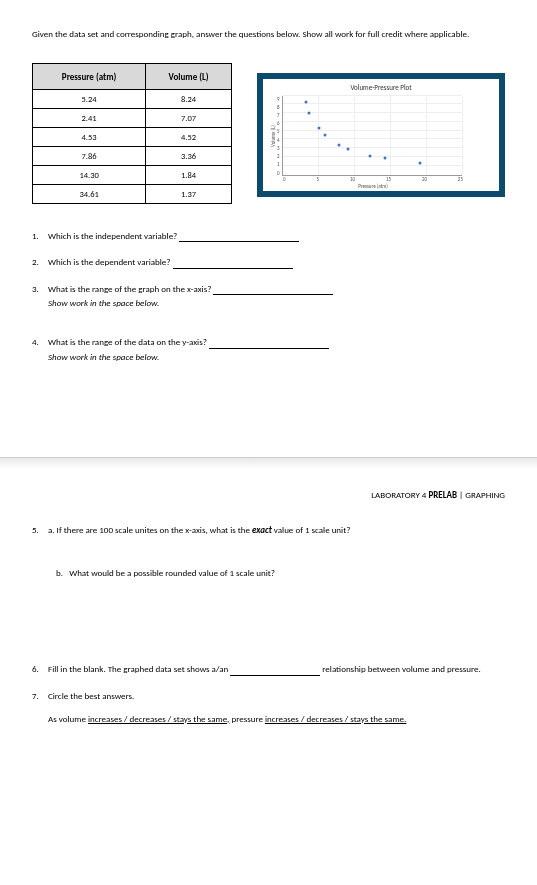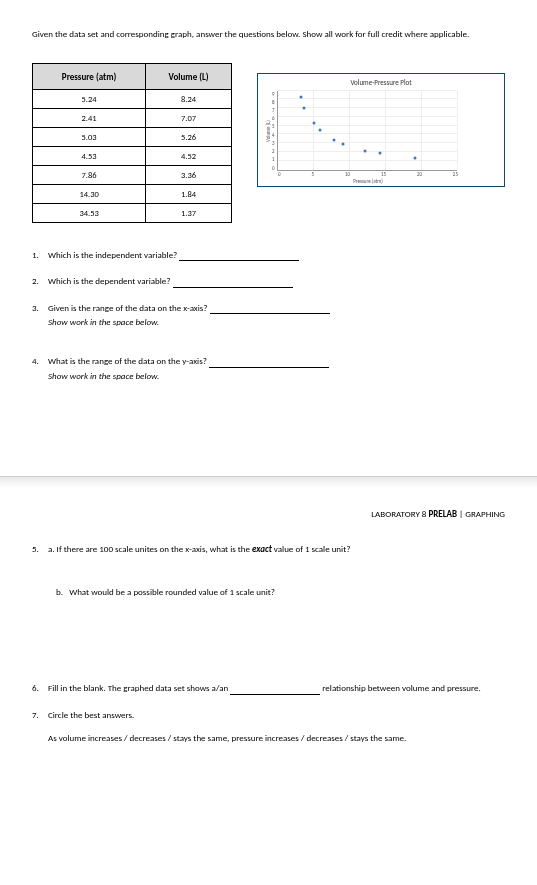--- a/index.html
+++ b/index.html
@@ -6,42 +6,42 @@
   body { font-family: Calibri, Arial, sans-serif; font-size: 9px; background: #fff; color: #000; width: 537px; }
   .page { padding: 28px 32px 20px 32px; }
   .page2 { padding: 20px 32px 30px 32px; }
   .divider { height: 12px; background: linear-gradient(#e8e8e8, #fff); border-top: 1px solid #ccc; }
   .instructions { line-height: 1.4; margin-bottom: 22px; }
   .top-flex { display: flex; gap: 25px; align-items: flex-start; }
   table.data { border-collapse: collapse; width: 200px; }
   table.data th, table.data td { border: 1px solid #000; text-align: center; font-size: 8.5px; padding: 4px 2px; }
   table.data th { background: #d9d9d9; font-weight: bold; padding: 7px 2px; font-size: 9px; }
   .chart-wrap { flex: 1; padding-top: 10px; }
-  .chart-box { border: 1px solid #0c4a6e; padding: 4px 6px 2px 6px; position: relative; }
+  .chart-box { border: 6px solid #0c4a6e; padding: 4px 6px 2px 6px; position: relative; }
   .chart-title { text-align: center; font-size: 7px; margin-bottom: 4px; color: #333; }
   .plot-row { display: flex; }
   .ylabel { writing-mode: vertical-rl; transform: rotate(180deg); font-size: 5px; text-align: center; color: #555; padding: 0 1px; }
   .yticks { display: flex; flex-direction: column; justify-content: space-between; font-size: 5px; color: #555; height: 80px; text-align: right; padding-right: 2px; }
   .plot-area { position: relative; width: 180px; height: 80px; border-left: 1px solid #999; border-bottom: 1px solid #999; }
   .gridline-h { position: absolute; left: 0; right: 0; border-top: 1px solid #eee; }
   .gridline-v { position: absolute; top: 0; bottom: 0; border-left: 1px solid #eee; }
   .point { position: absolute; width: 3px; height: 3px; background: #4472c4; border-radius: 50%; transform: translate(-50%, 50%); }
   .xticks { display: flex; justify-content: space-between; font-size: 5px; color: #555; margin-left: 14px; width: 180px; }
   .xlabel { text-align: center; font-size: 5px; color: #555; margin-left: 14px; width: 180px; margin-top: 1px; }
   .questions { margin-top: 26px; }
   .q { display: flex; margin-bottom: 14px; line-height: 1.4; }
   .qnum { width: 16px; flex-shrink: 0; }
   .qbody { flex: 1; }
   .blank { display: inline-block; border-bottom: 1px solid #000; min-width: 120px; height: 10px; vertical-align: bottom; }
   .blank-sm { min-width: 90px; }
   .italic { font-style: italic; }
   .show-work { font-style: italic; margin-top: 2px; }
   .header-right { text-align: right; font-size: 9px; margin-bottom: 24px; }
   .sub { margin-left: 8px; margin-top: 30px; margin-bottom: 30px; }
-  .underline { }
+  .underline { text-decoration: underline; }
 </style>
 </head>
 <body>
 
 <div class="page">
   <p class="instructions">Given the data set and corresponding graph, answer the questions below. Show all work for full credit where applicable.</p>
 
   <div class="top-flex">
     <table class="data">
       <thead>
@@ -53,37 +53,33 @@
       <tbody id="tbody">
           <tr>
             <td>5.24</td>
             <td>8.24</td>
           </tr>
           <tr>
             <td>2.41</td>
             <td>7.07</td>
           </tr>
           <tr>
-            <td>5.03</td>
-            <td>5.26</td>
-          </tr>
-          <tr>
             <td>4.53</td>
             <td>4.52</td>
           </tr>
           <tr>
             <td>7.86</td>
             <td>3.36</td>
           </tr>
           <tr>
             <td>14.30</td>
             <td>1.84</td>
           </tr>
           <tr>
-            <td>34.53</td>
+            <td>34.61</td>
             <td>1.37</td>
           </tr>
         </tbody>
     </table>
 
     <div class="chart-wrap">
       <div class="chart-box">
         <div class="chart-title">Volume-Pressure Plot</div>
         <div class="plot-row">
           <div class="ylabel">Volume (L)</div>
@@ -149,42 +145,42 @@
     <div class="q">
       <div class="qnum">2.</div>
       <div class="qbody">
         <span>Which is the dependent variable?</span>
         <span class="blank"></span>
       </div>
     </div>
     <div class="q">
       <div class="qnum">3.</div>
       <div class="qbody">
-        <span>Given is the range of the data on the x-axis?</span>
+        <span>What is the range of the graph on the x-axis?</span>
         <span class="blank"></span>
         <div class="show-work">Show work in the space below.</div>
       </div>
     </div>
     <div class="q" style="margin-top:26px;">
       <div class="qnum">4.</div>
       <div class="qbody">
         <span>What is the range of the data on the y-axis?</span>
         <span class="blank"></span>
         <div class="show-work">Show work in the space below.</div>
       </div>
     </div>
   </div>
 </div>
 
 <div style="height:60px;"></div>
 <div class="divider"></div>
 
 <div class="page2">
   <div class="header-right">
-    <span>LABORATORY 8 </span><b>PRELAB</b><span> | GRAPHING</span>
+    <span>LABORATORY 4 </span><b>PRELAB</b><span> | GRAPHING</span>
   </div>
 
   <div class="q">
     <div class="qnum">5.</div>
     <div class="qbody">
       <span>
         <span>a. If there are 100 scale unites on the x-axis, what is the </span><b class="italic">exact</b><span> value of 1 scale unit?</span>
       </span>
       <div class="sub">
         <span>b.</span>&nbsp;&nbsp;

